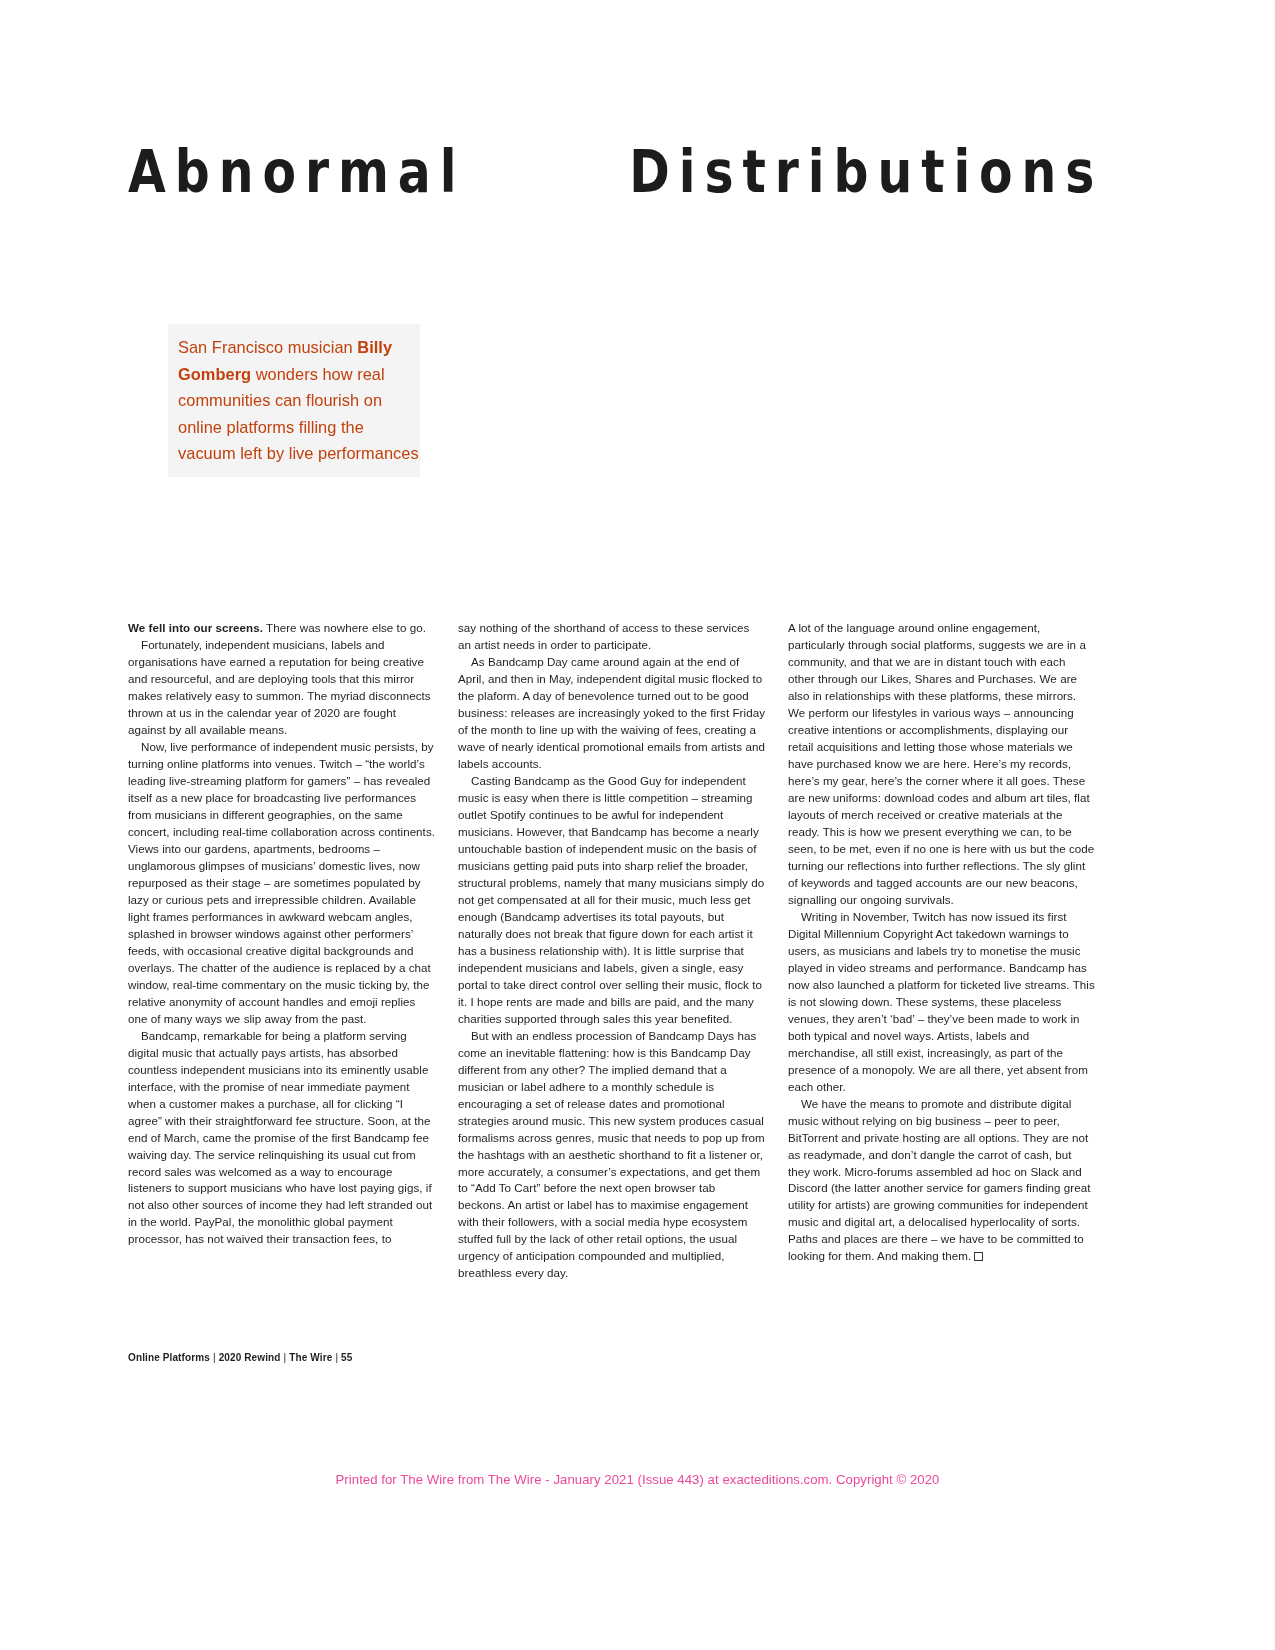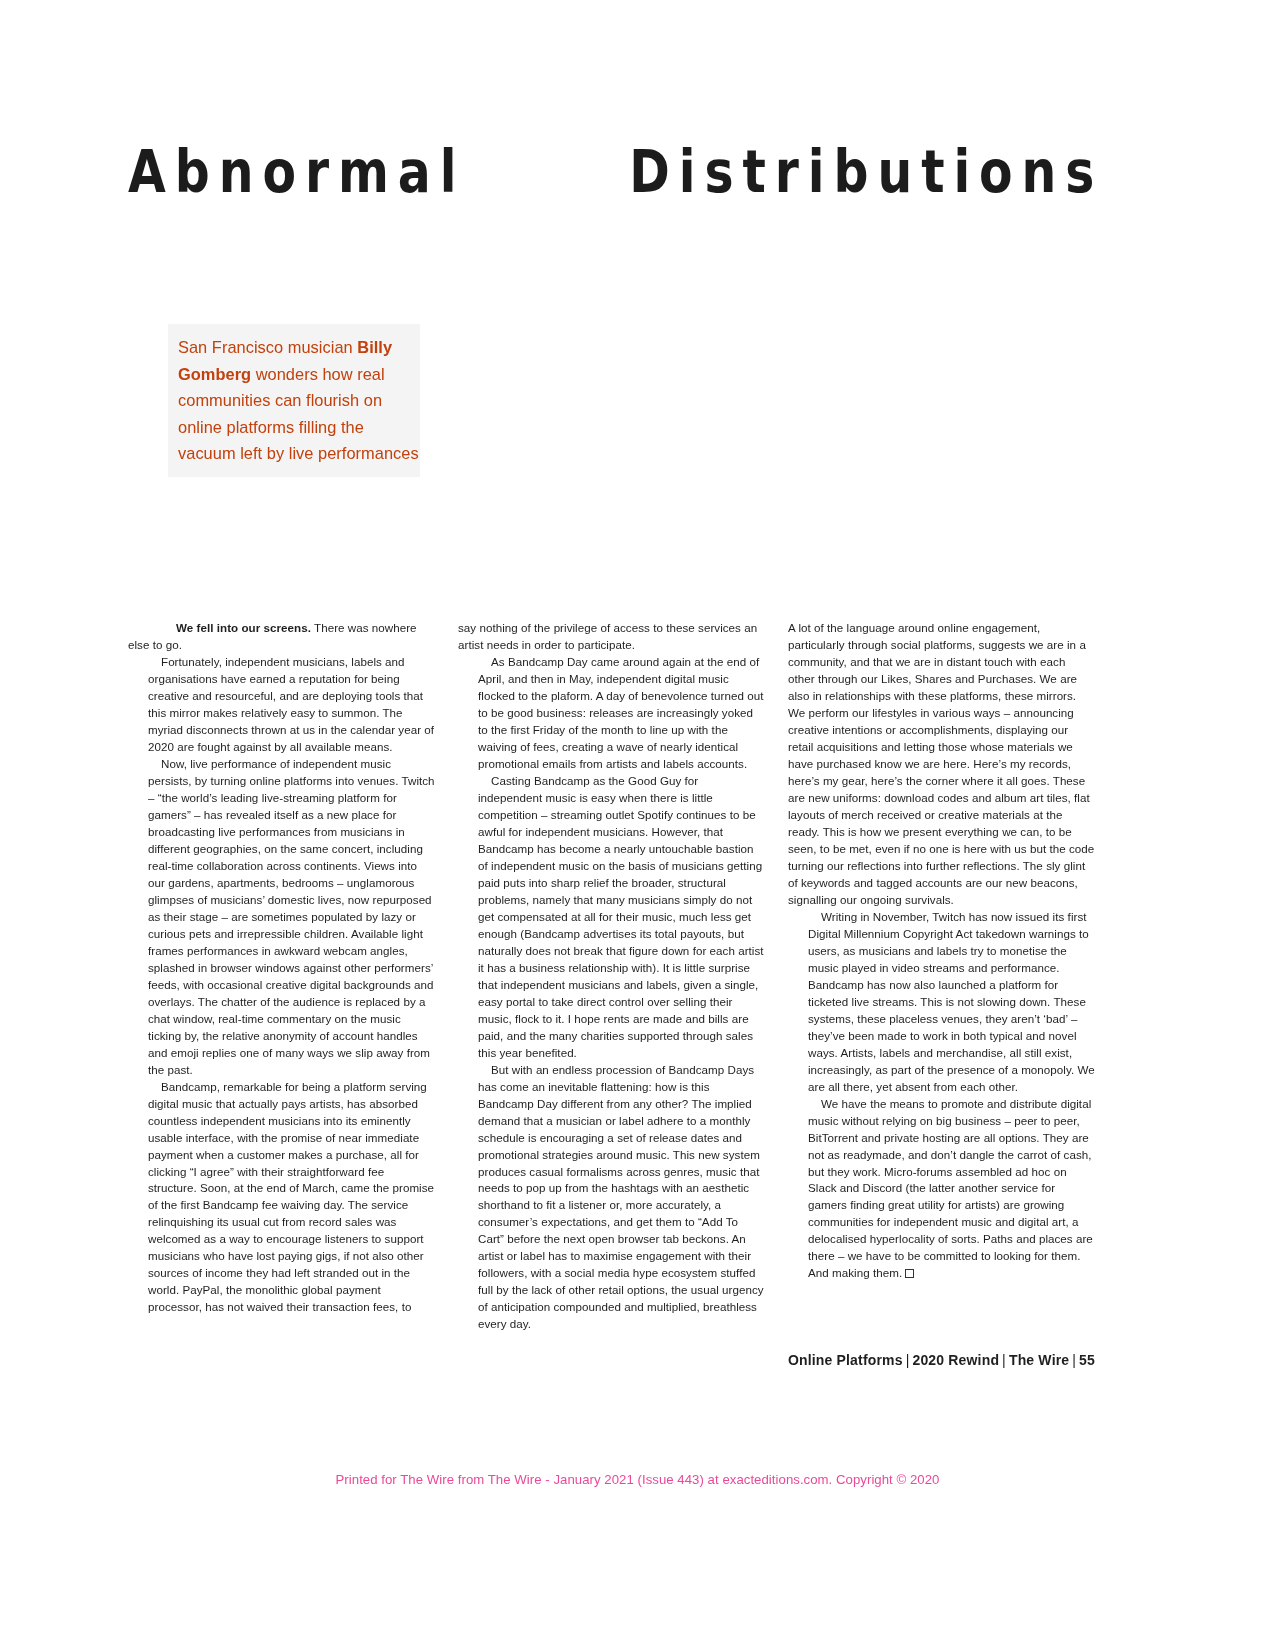--- a/index.html
+++ b/index.html
@@ -58,37 +58,36 @@
   .col{width:307px;}
   .col p{
     margin:0;
     font-size:11.6px;
     line-height:1.465;
     text-align:left;
     letter-spacing:0.004em;
     color:#1f1f1f;
     hyphens:none;
   }
-  .col p + p{text-indent:13px;margin-left:20px;}
-  .col p b{font-weight:700;margin-left:48px;}
+  .col p + p{text-indent:13px;}
+  .col p b{font-weight:700;}
   .endmark{
     display:inline-block;
     width:7px;height:7px;
     border:1.1px solid #333;
     margin-left:3px;
     vertical-align:-1px;
   }
 
   
   .folio{
     position:absolute;
     left:128px; top:1352px;
     width:967px;
-    text-align:right;
-    font-size:14px;
+    font-size:10px;
     font-weight:700;
     letter-spacing:0.012em;
     color:#1f1f1f;
   }
   .folio .sep{font-weight:400;padding:0 3px;}
 
   
   .credit{
     position:absolute;
     left:0; top:1472px;
@@ -116,21 +115,21 @@
   <div class="cols">
 
     <div class="col">
       <p><b>We fell into our screens.</b><span> There was nowhere else to go.</span></p>
       <p>Fortunately, independent musicians, labels and organisations have earned a reputation for being creative and resourceful, and are deploying tools that this mirror makes relatively easy to summon. The myriad disconnects thrown at us in the calendar year of 2020 are fought against by all available means.</p>
       <p>Now, live performance of independent music persists, by turning online platforms into venues. Twitch – “the world’s leading live-streaming platform for gamers” – has revealed itself as a new place for broadcasting live performances from musicians in different geographies, on the same concert, including real-time collaboration across continents. Views into our gardens, apartments, bedrooms – unglamorous glimpses of musicians’ domestic lives, now repurposed as their stage – are sometimes populated by lazy or curious pets and irrepressible children. Available light frames performances in awkward webcam angles, splashed in browser windows against other performers’ feeds, with occasional creative digital backgrounds and overlays. The chatter of the audience is replaced by a chat window, real-time commentary on the music ticking by, the relative anonymity of account handles and emoji replies one of many ways we slip away from the past.</p>
       <p>Bandcamp, remarkable for being a platform serving digital music that actually pays artists, has absorbed countless independent musicians into its eminently usable interface, with the promise of near immediate payment when a customer makes a purchase, all for clicking “I agree” with their straightforward fee structure. Soon, at the end of March, came the promise of the first Bandcamp fee waiving day. The service relinquishing its usual cut from record sales was welcomed as a way to encourage listeners to support musicians who have lost paying gigs, if not also other sources of income they had left stranded out in the world. PayPal, the monolithic global payment processor, has not waived their transaction fees, to</p>
     </div>
 
     <div class="col">
-      <p>say nothing of the privilege of access to these services an artist needs in order to participate.</p>
+      <p>say nothing of the shorthand of access to these services an artist needs in order to participate.</p>
       <p>As Bandcamp Day came around again at the end of April, and then in May, independent digital music flocked to the plaform. A day of benevolence turned out to be good business: releases are increasingly yoked to the first Friday of the month to line up with the waiving of fees, creating a wave of nearly identical promotional emails from artists and labels accounts.</p>
       <p>Casting Bandcamp as the Good Guy for independent music is easy when there is little competition – streaming outlet Spotify continues to be awful for independent musicians. However, that Bandcamp has become a nearly untouchable bastion of independent music on the basis of musicians getting paid puts into sharp relief the broader, structural problems, namely that many musicians simply do not get compensated at all for their music, much less get enough (Bandcamp advertises its total payouts, but naturally does not break that figure down for each artist it has a business relationship with). It is little surprise that independent musicians and labels, given a single, easy portal to take direct control over selling their music, flock to it. I hope rents are made and bills are paid, and the many charities supported through sales this year benefited.</p>
       <p>But with an endless procession of Bandcamp Days has come an inevitable flattening: how is this Bandcamp Day different from any other? The implied demand that a musician or label adhere to a monthly schedule is encouraging a set of release dates and promotional strategies around music. This new system produces casual formalisms across genres, music that needs to pop up from the hashtags with an aesthetic shorthand to fit a listener or, more accurately, a consumer’s expectations, and get them to “Add To Cart” before the next open browser tab beckons. An artist or label has to maximise engagement with their followers, with a social media hype ecosystem stuffed full by the lack of other retail options, the usual urgency of anticipation compounded and multiplied, breathless every day.</p>
     </div>
 
     <div class="col">
       <p>A lot of the language around online engagement, particularly through social platforms, suggests we are in a community, and that we are in distant touch with each other through our Likes, Shares and Purchases. We are also in relationships with these platforms, these mirrors. We perform our lifestyles in various ways – announcing creative intentions or accomplishments, displaying our retail acquisitions and letting those whose materials we have purchased know we are here. Here’s my records, here’s my gear, here’s the corner where it all goes. These are new uniforms: download codes and album art tiles, flat layouts of merch received or creative materials at the ready. This is how we present everything we can, to be seen, to be met, even if no one is here with us but the code turning our reflections into further reflections. The sly glint of keywords and tagged accounts are our new beacons, signalling our ongoing survivals.</p>
       <p>Writing in November, Twitch has now issued its first Digital Millennium Copyright Act takedown warnings to users, as musicians and labels try to monetise the music played in video streams and performance. Bandcamp has now also launched a platform for ticketed live streams. This is not slowing down. These systems, these placeless venues, they aren’t ‘bad’ – they’ve been made to work in both typical and novel ways. Artists, labels and merchandise, all still exist, increasingly, as part of the presence of a monopoly. We are all there, yet absent from each other.</p>
       <p><span>We have the means to promote and distribute digital music without relying on big business – peer to peer, BitTorrent and private hosting are all options. They are not as readymade, and don’t dangle the carrot of cash, but they work. Micro-forums assembled ad hoc on Slack and Discord (the latter another service for gamers finding great utility for artists) are growing communities for independent music and digital art, a delocalised hyperlocality of sorts. Paths and places are there – we have to be committed to looking for them. And making them.</span><span class="endmark"></span></p>
     </div>

